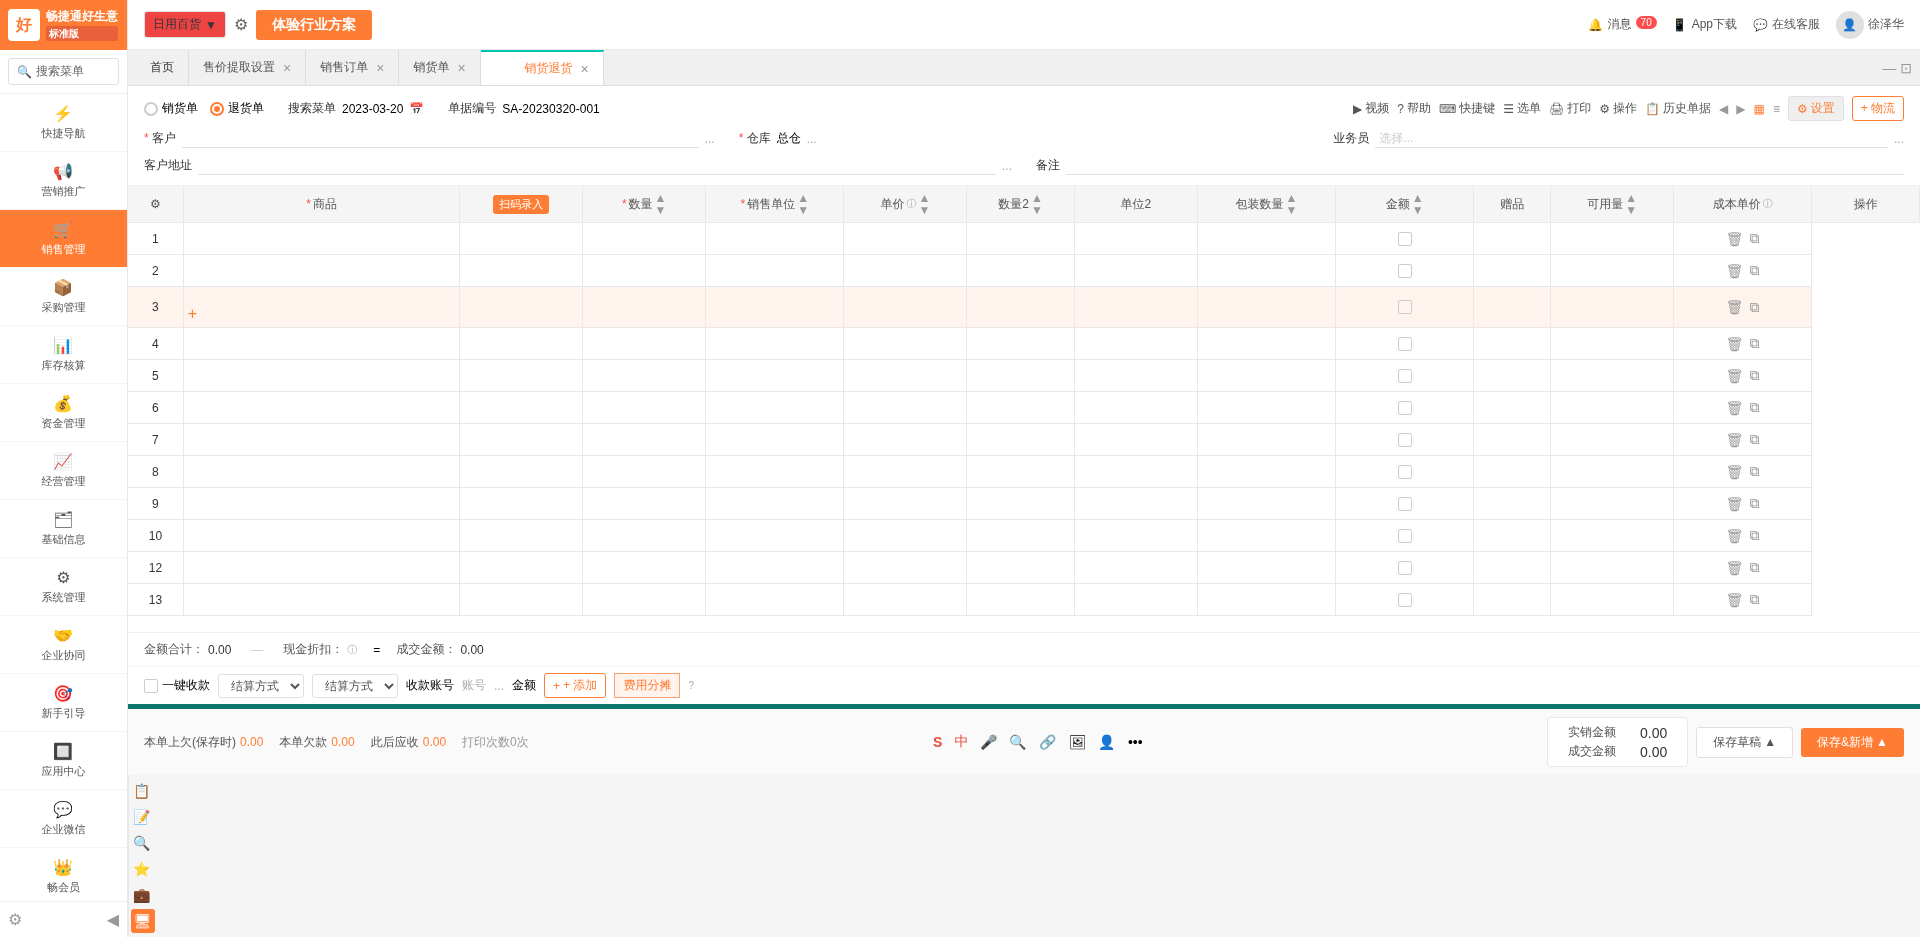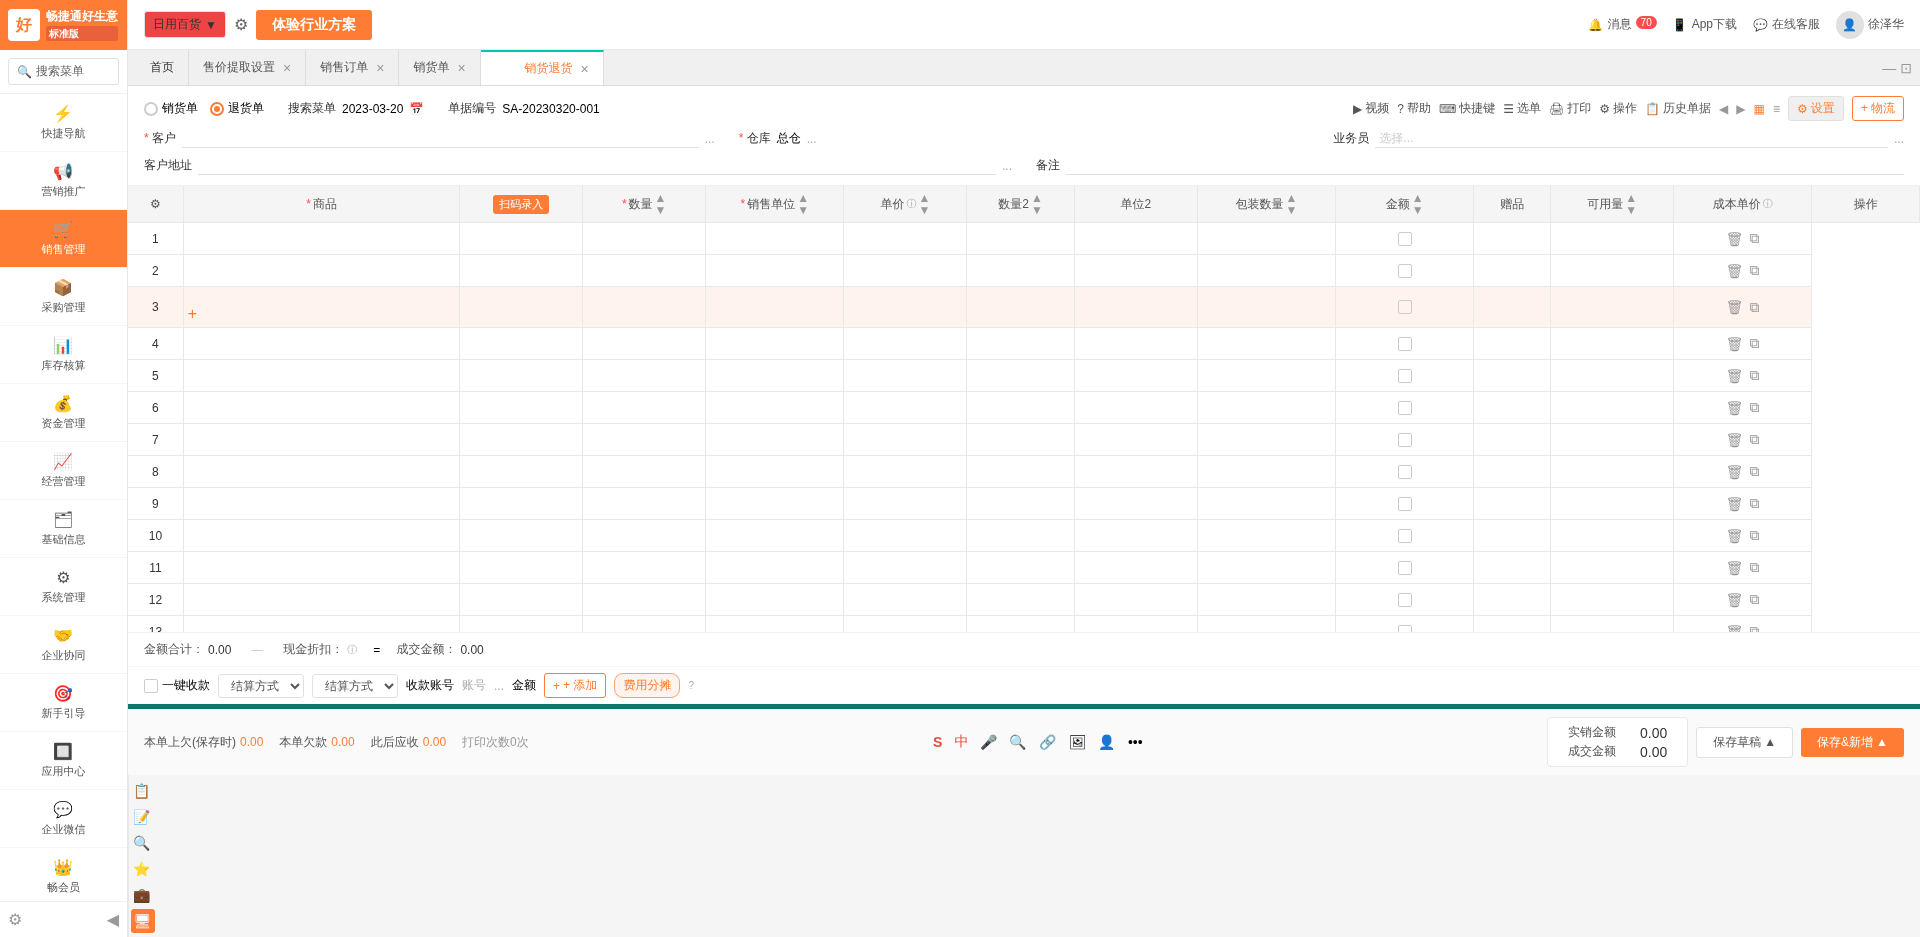--- a/index.html
+++ b/index.html
@@ -92,21 +92,21 @@
 
     
     .form-footer { flex-shrink: 0; border-top: 1px solid #f0f0f0; }
     .footer-row1 { display: flex; align-items: center; padding: 8px 16px; gap: 16px; }
     .footer-field { display: flex; align-items: center; gap: 4px; color: #555; }
     .divider { color: #ccc; margin: 0 4px; }
     .footer-row2 { display: flex; align-items: center; padding: 6px 16px; gap: 8px; border-top: 1px solid #f5f5f5; }
     .footer-checkbox { display: flex; align-items: center; gap: 4px; }
     .footer-select { border: 1px solid #e0e0e0; border-radius: 3px; padding: 3px 8px; color: #555; cursor: pointer; background: #fff; }
     .footer-add-btn { background: #fff; border: 1px solid #ff7c34; color: #ff7c34; border-radius: 3px; padding: 3px 8px; cursor: pointer; display: flex; align-items: center; gap: 3px; }
-    .footer-fee-btn { background: #fff3ed; border: 1px solid #ff9f6e; color: #ff7c34; border-radius: 9px; padding: 3px 8px; cursor: pointer; }
+    .footer-fee-btn { background: #fff3ed; border: 1px solid #ff9f6e; color: #ff7c34; border-radius: 0; padding: 3px 8px; cursor: pointer; }
     .btn-save-draft { background: #fff; border: 1px solid #e0e0e0; border-radius: 3px; padding: 6px 16px; cursor: pointer; color: #555; display: flex; align-items: center; gap: 3px; }
     .btn-save-new { background: #ff7c34; border: none; border-radius: 3px; padding: 6px 16px; cursor: pointer; color: #fff; display: flex; align-items: center; gap: 3px; }
 
     
     .right-icons { width: 28px; background: #f5f5f5; border-left: 1px solid #e8e8e8; display: flex; flex-direction: column; align-items: center; padding: 4px 0; gap: 2px; flex-shrink: 0; }
     .right-icon-item { width: 24px; height: 24px; display: flex; align-items: center; justify-content: center; cursor: pointer; color: #999; font-size: 14px; border-radius: 3px; }
 
     .info-icon { color: #aaa; font-size: 10px; cursor: pointer; }
     .tab-window-controls { display: flex; align-items: center; gap: 4px; margin-left: auto; padding-right: 8px; }
     .window-ctrl { color: #999; cursor: pointer; font-size: 14px; }
@@ -734,47 +734,20 @@
       <td></td>
       <td></td>
       <td>
         <div class="ops-cell">
           <span class="op-icon">🗑</span>
           <span class="op-icon">⧉</span>
         </div>
       </td>
     </tr>
               <tr>
-      <td>11</td>
-      <td>
-        
-        
-      </td>
-      <td></td>
-      <td></td>
-      <td></td>
-      <td></td>
-      <td></td>
-      <td></td>
-      <td></td>
-      <td>
-        <div class="checkbox-cell">
-                    <div class="cb"></div>
-                  </div>
-      </td>
-      <td></td>
-      <td></td>
-      <td>
-        <div class="ops-cell">
-          <span class="op-icon">🗑</span>
-          <span class="op-icon">⧉</span>
-        </div>
-      </td>
-    </tr>
-              <tr>
       <td>12</td>
       <td>
         
         
       </td>
       <td></td>
       <td></td>
       <td></td>
       <td></td>
       <td></td>

